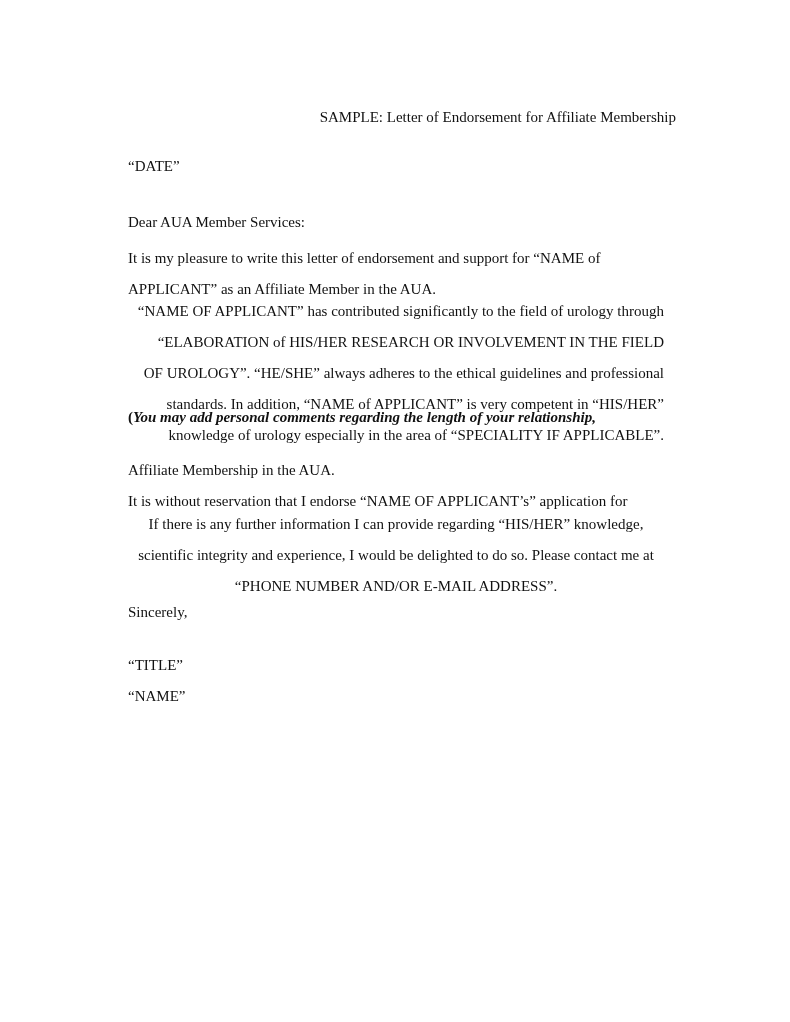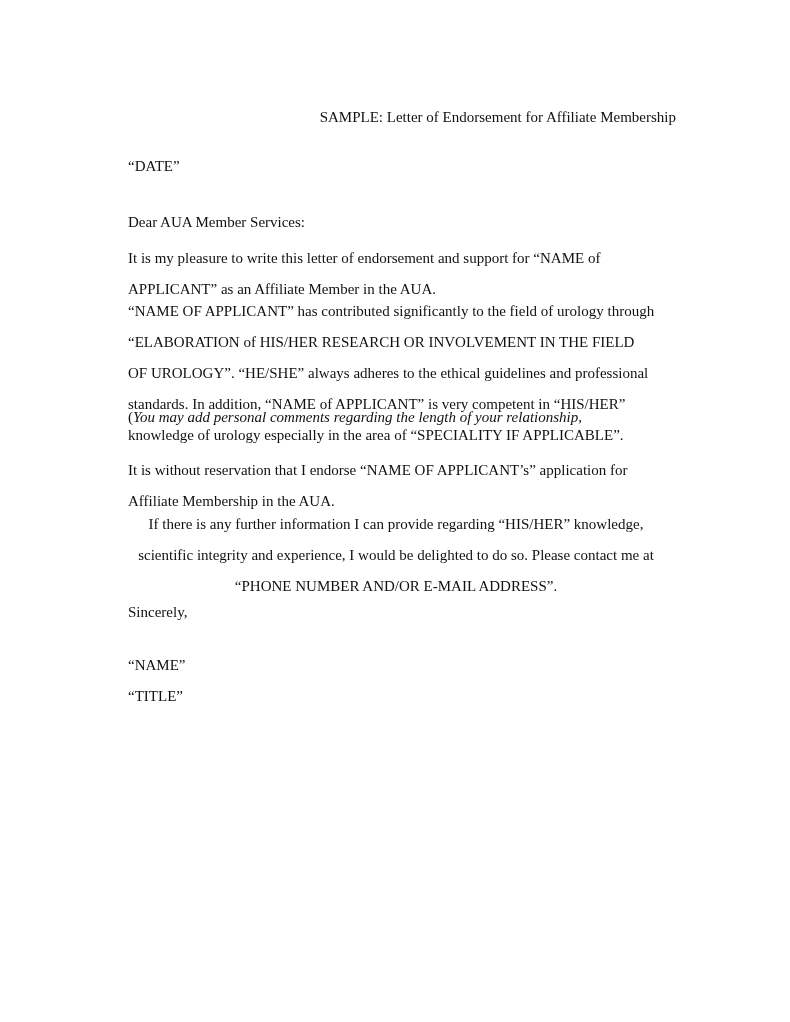--- a/index.html
+++ b/index.html
@@ -53,45 +53,45 @@
 
   <div class="block" style="top:201px;">
     <p>Dear AUA Member Services:</p>
   </div>
 
   <div class="block" style="top:237px;">
     <p>It is my pleasure to write this letter of endorsement and support for “NAME of</p>
     <p>APPLICANT” as an Affiliate Member in the AUA.</p>
   </div>
 
-  <div class="block" style="top:290px;">
+  <div class="block" style="top:290px;text-align:right;">
     <p>“NAME OF APPLICANT” has contributed significantly to the field of urology through</p>
     <p>“ELABORATION of HIS/HER RESEARCH OR INVOLVEMENT IN THE FIELD</p>
     <p>OF UROLOGY”. “HE/SHE” always adheres to the ethical guidelines and professional</p>
     <p>standards. In addition, “NAME of APPLICANT” is very competent in “HIS/HER”</p>
     <p>knowledge of urology especially in the area of “SPECIALITY IF APPLICABLE”.</p>
   </div>
 
-  <div class="block italic" style="top:396px;">
+  <div class="block italic" style="top:396px;font-weight:bold;">
     <p><span class="upright">(</span><span>You may add personal comments regarding the length of your relationship,</span></p>
   </div>
 
   <div class="block" style="top:449px;">
+    <p>Affiliate Membership in the AUA.</p>
     <p>It is without reservation that I endorse “NAME OF APPLICANT’s” application for</p>
-    <p>Affiliate Membership in the AUA.</p>
   </div>
 
   <div class="block" style="top:503px;text-align:center;">
     <p>If there is any further information I can provide regarding “HIS/HER” knowledge,</p>
     <p>scientific integrity and experience, I would be delighted to do so. Please contact me at</p>
     <p>“PHONE NUMBER AND/OR E-MAIL ADDRESS”.</p>
   </div>
 
   <div class="block" style="top:591px;">
     <p>Sincerely,</p>
   </div>
 
   <div class="block" style="top:644px;">
+    <p>“TITLE”</p>
     <p>“NAME”</p>
-    <p>“TITLE”</p>
   </div>
 
 </div>
 
 </body></html>

